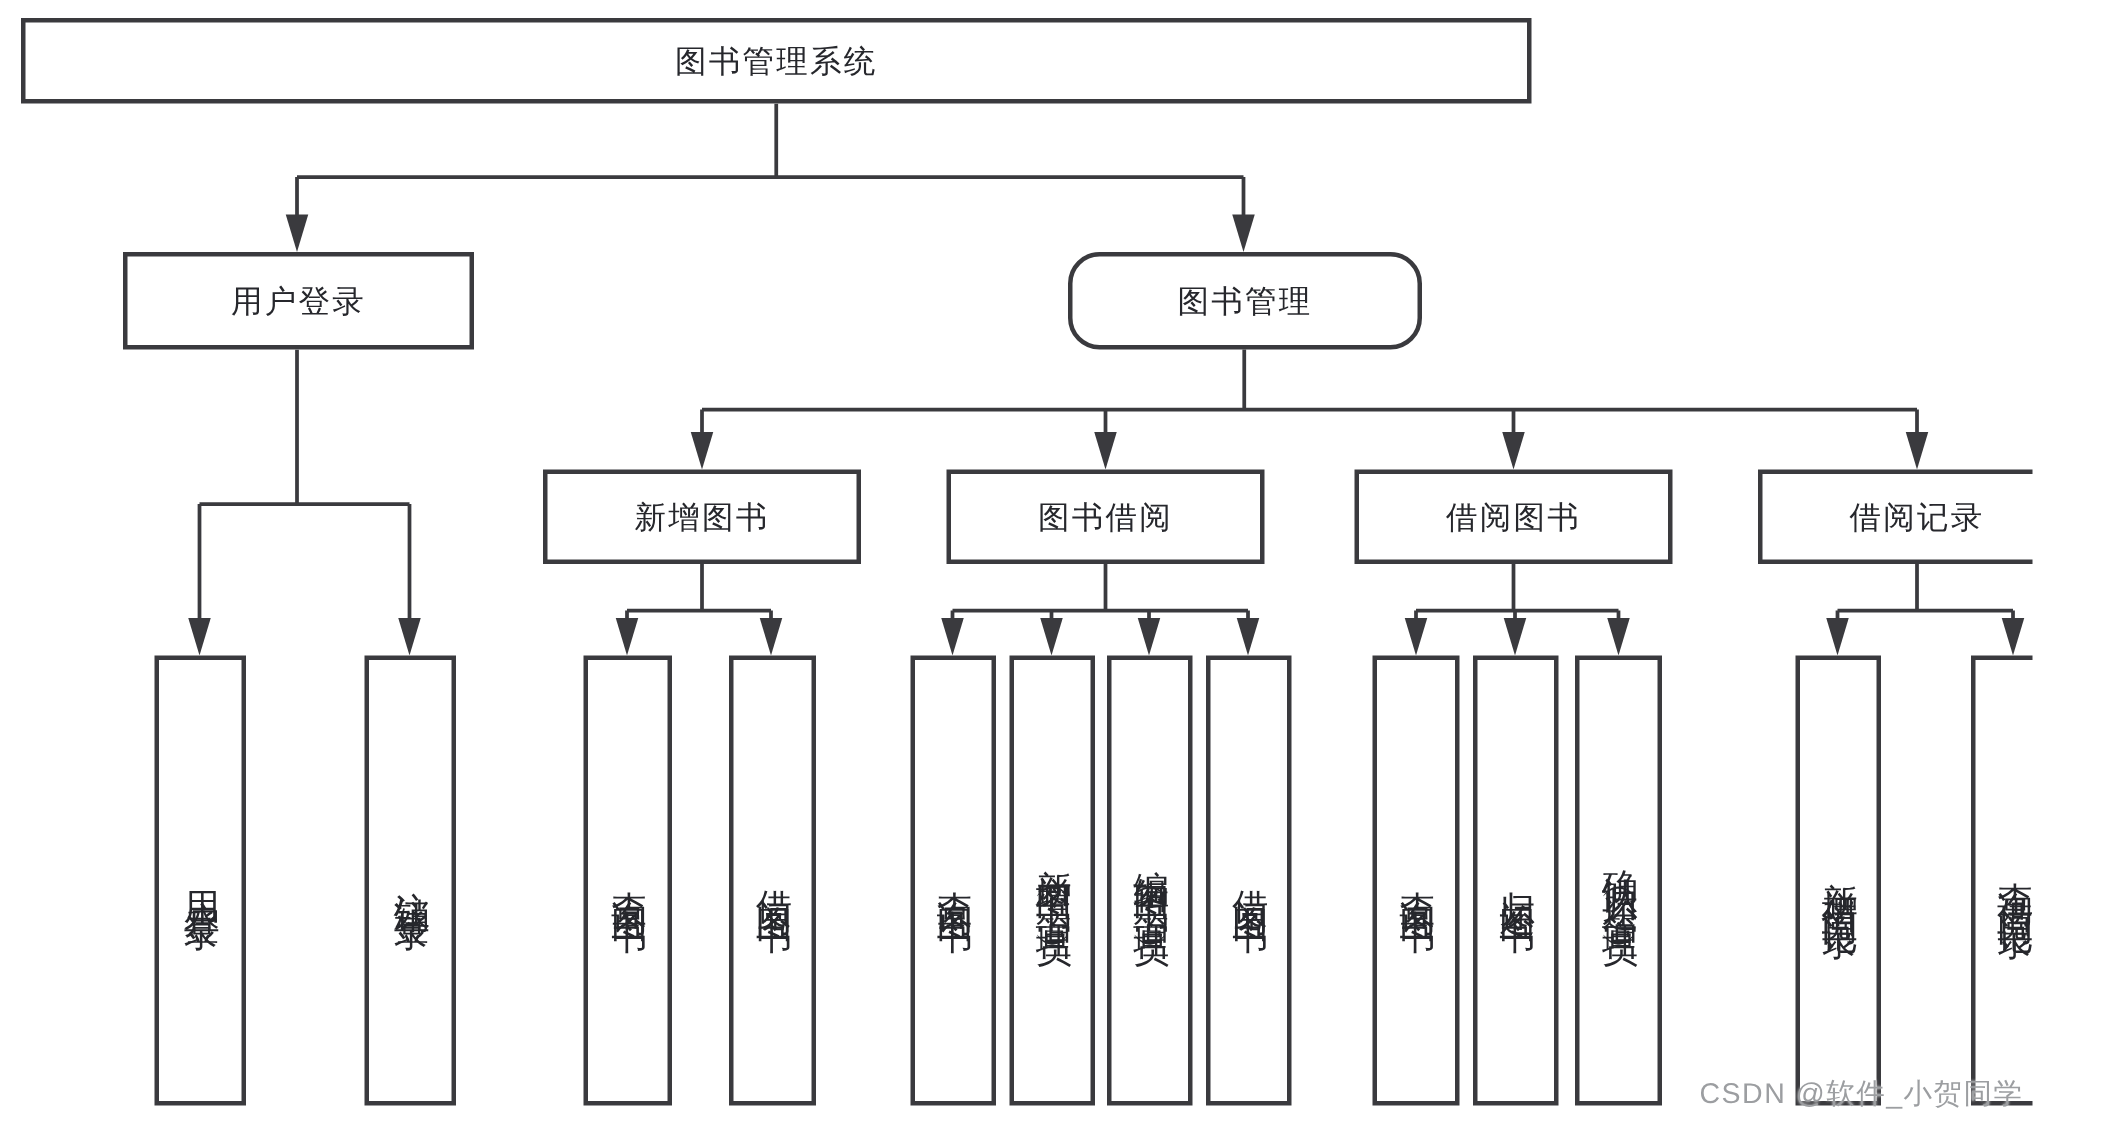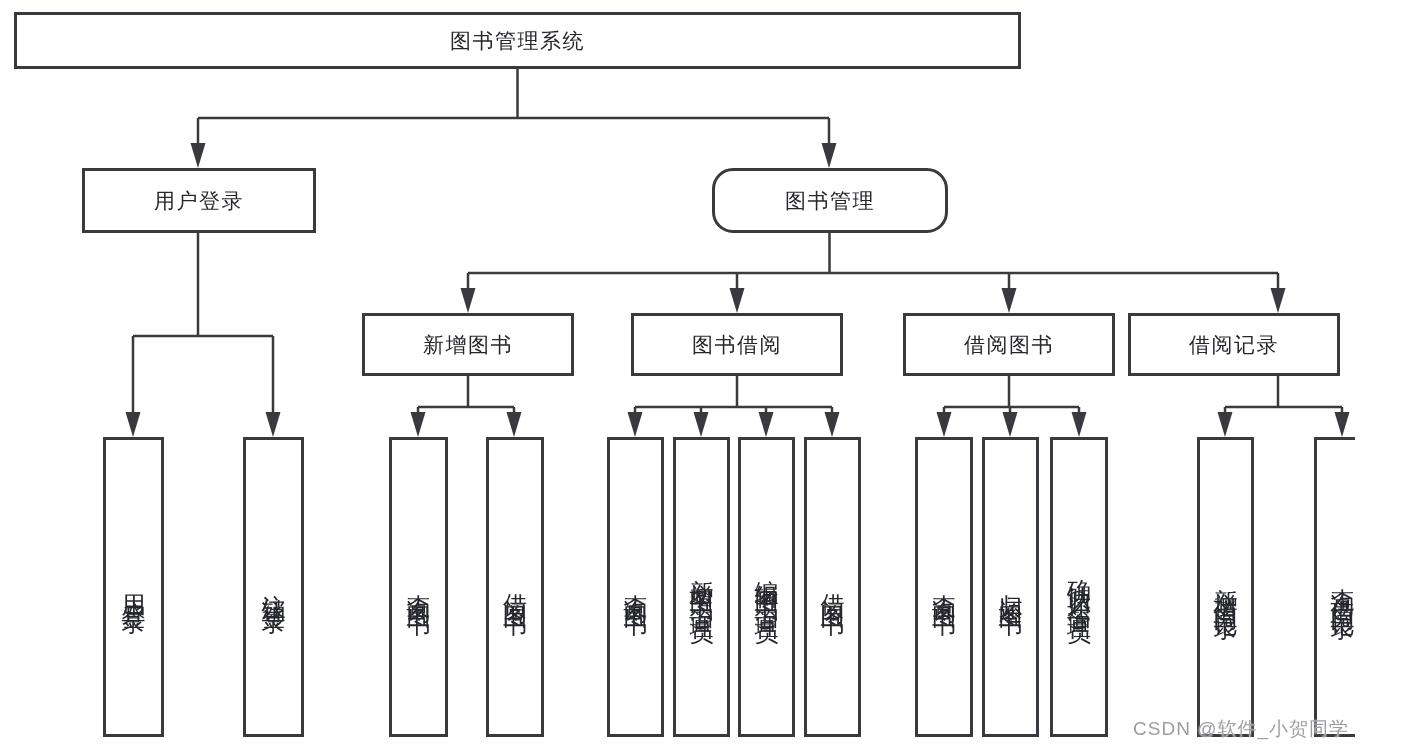--- a/index.html
+++ b/index.html
@@ -145,21 +145,21 @@
 
   <div class="box h-box" style="left:362px; top:313px; width:212px; height:63px;">
     <span>新增图书</span>
   </div>
   <div class="box h-box" style="left:631px; top:313px; width:212px; height:63px;">
     <span>图书借阅</span>
   </div>
   <div class="box h-box" style="left:903px; top:313px; width:212px; height:63px;">
     <span>借阅图书</span>
   </div>
-  <div class="box h-box" style="left:1128px; top:313px; width:212px; height:63px;">
+  <div class="box h-box" style="left:1172px; top:313px; width:212px; height:63px;">
     <span>借阅记录</span>
   </div>
 
   <div class="box v-box" style="left:103px; top:437px; width:61px; height:300px;">
     <span>用户登录</span>
   </div>
   <div class="box v-box" style="left:243px; top:437px; width:61px; height:300px;">
     <span>注销登录</span>
   </div>
 

